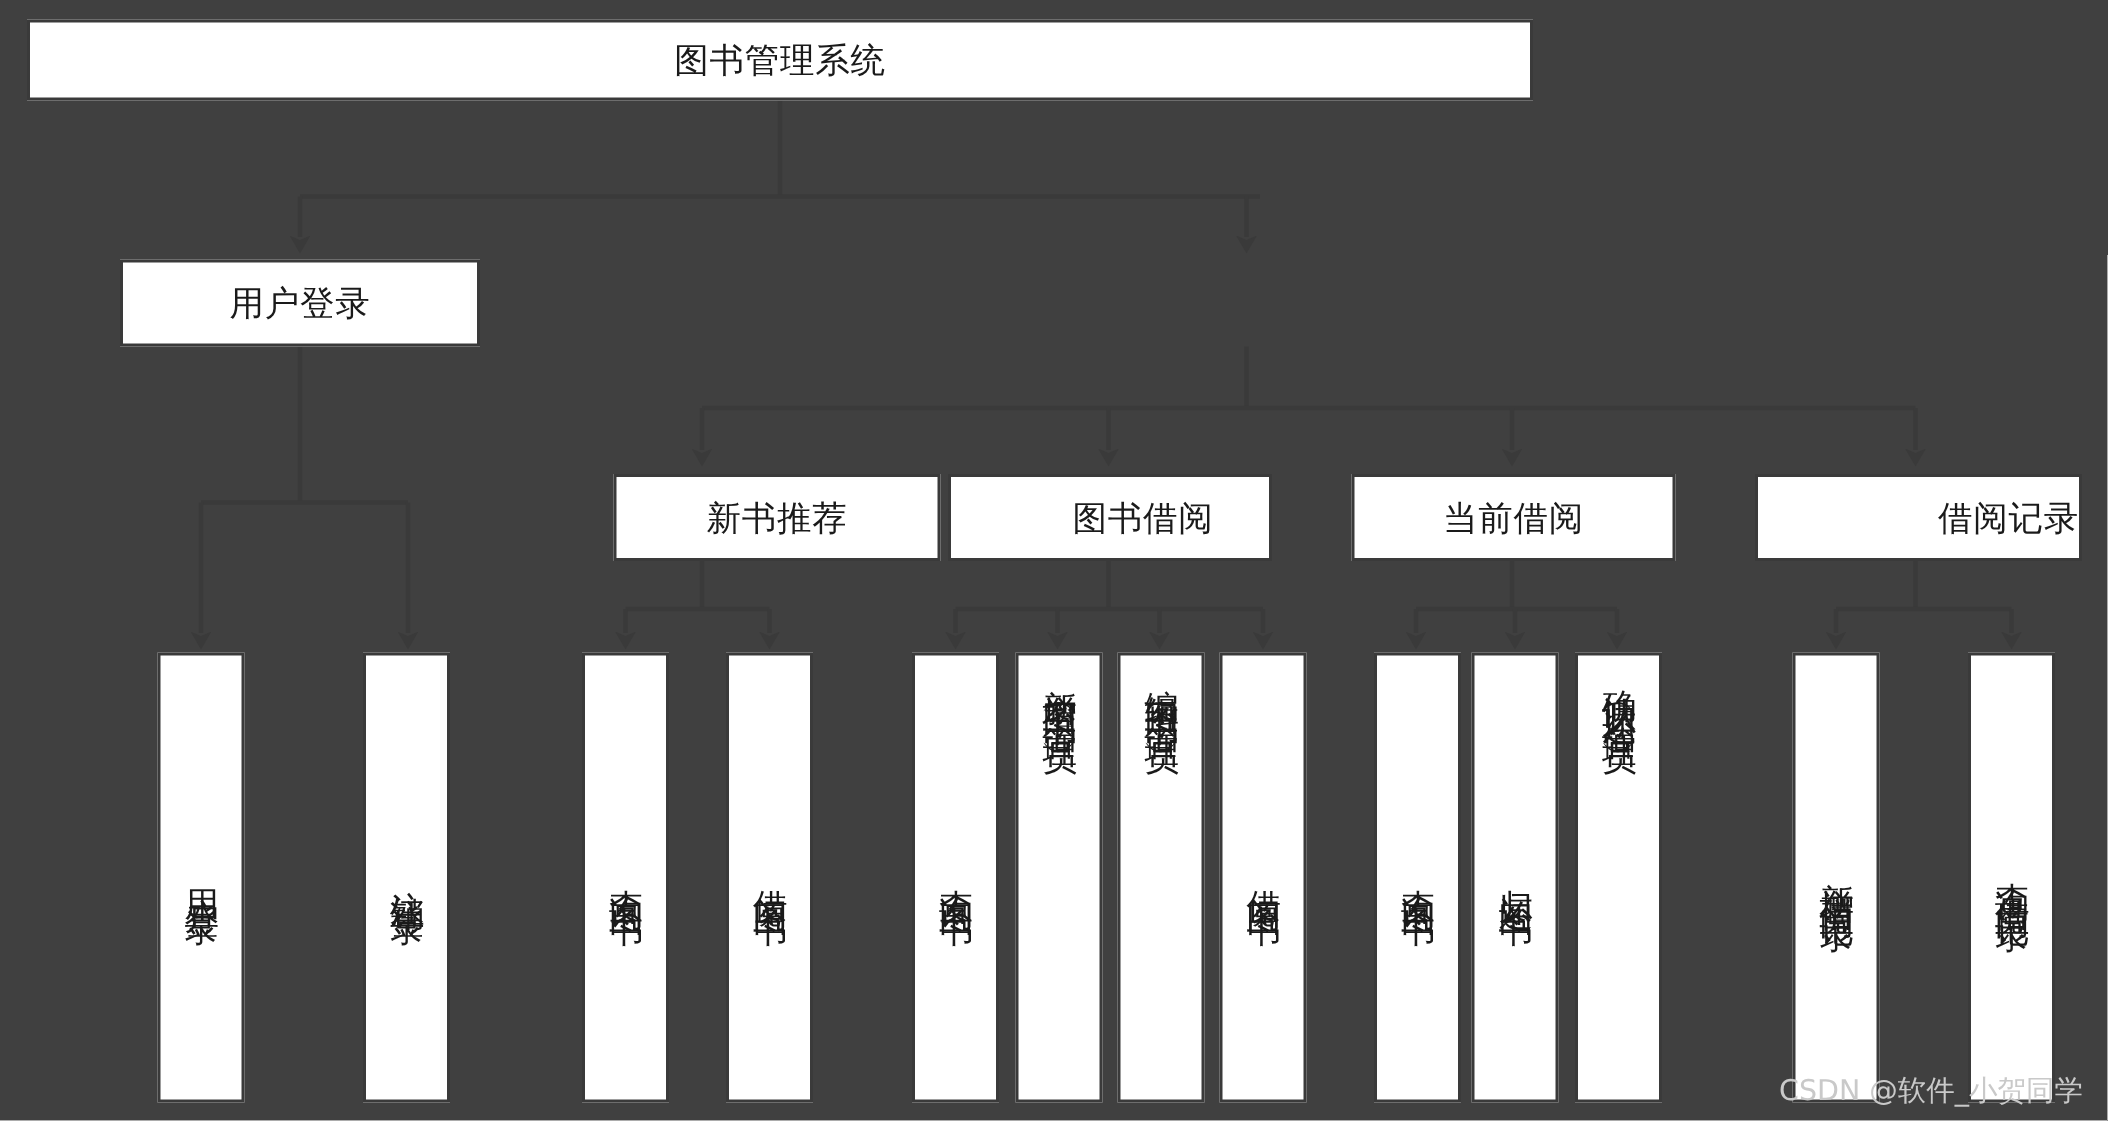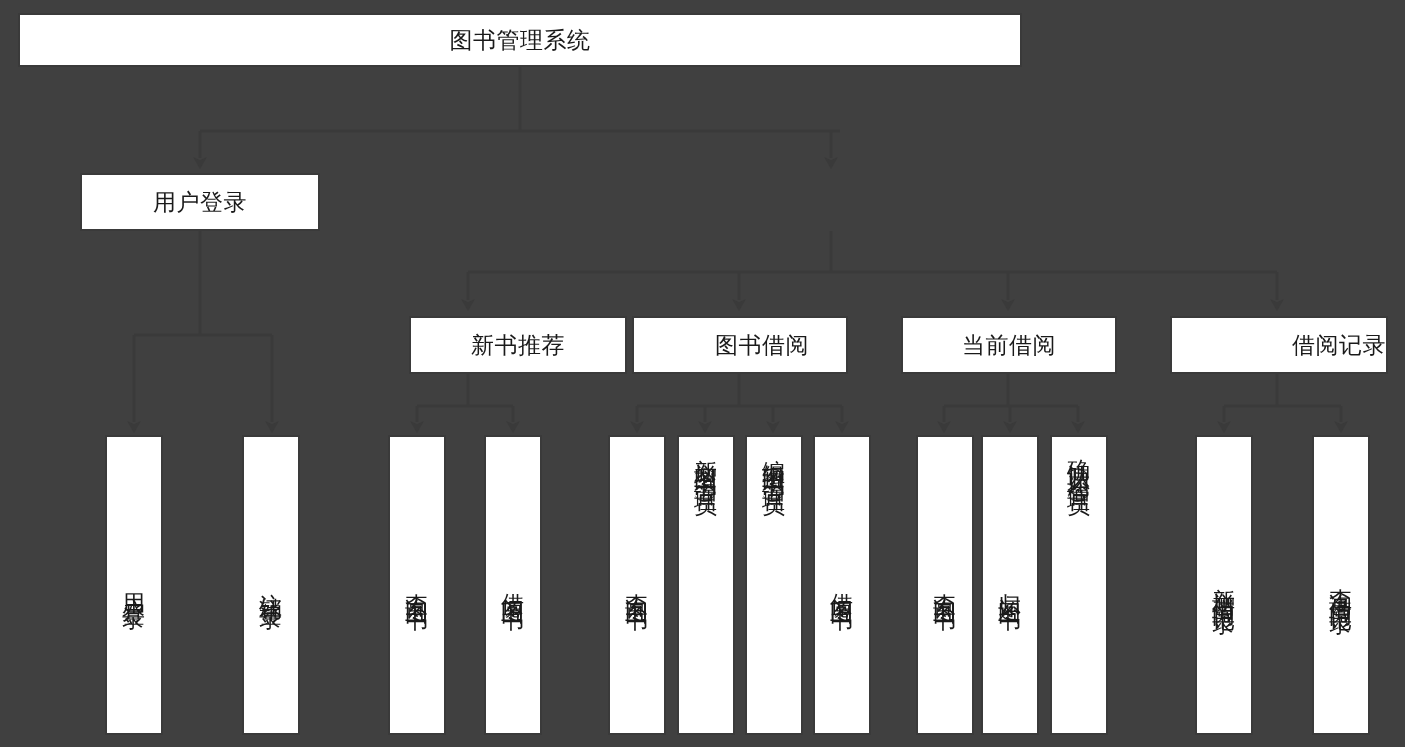--- a/index.html
+++ b/index.html
@@ -179,14 +179,15 @@
     <span>确认归还（管理员）</span>
   </div>
 
   <div class="node v" style="left:1195px; top:435px; width:58px; height:300px;">
     <span>新增借阅记录</span>
   </div>
   <div class="node v" style="left:1312px; top:435px; width:58px; height:300px;">
     <span>查询借阅记录</span>
   </div>
 
+  <div class="watermark">CSDN @软件_小贺同学</div>
 
 </div>
 
 </body></html>

